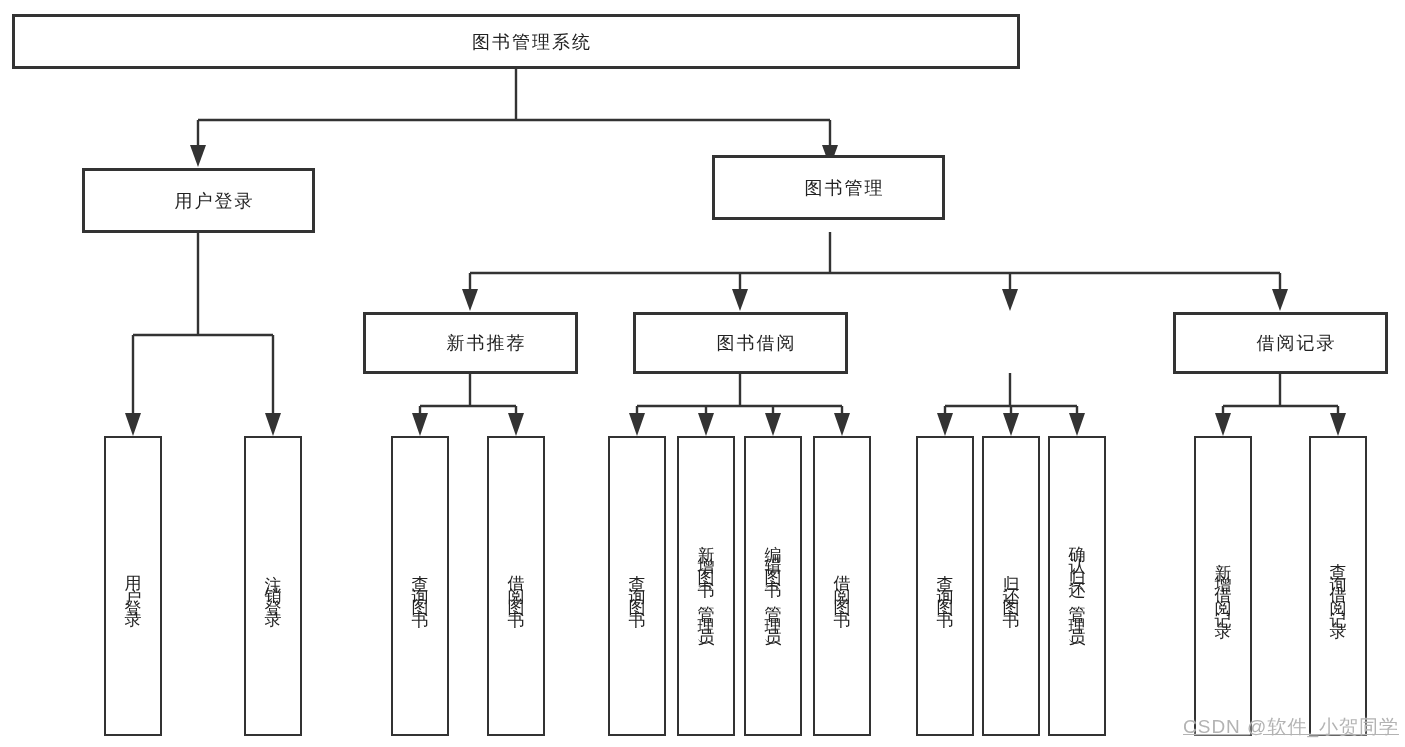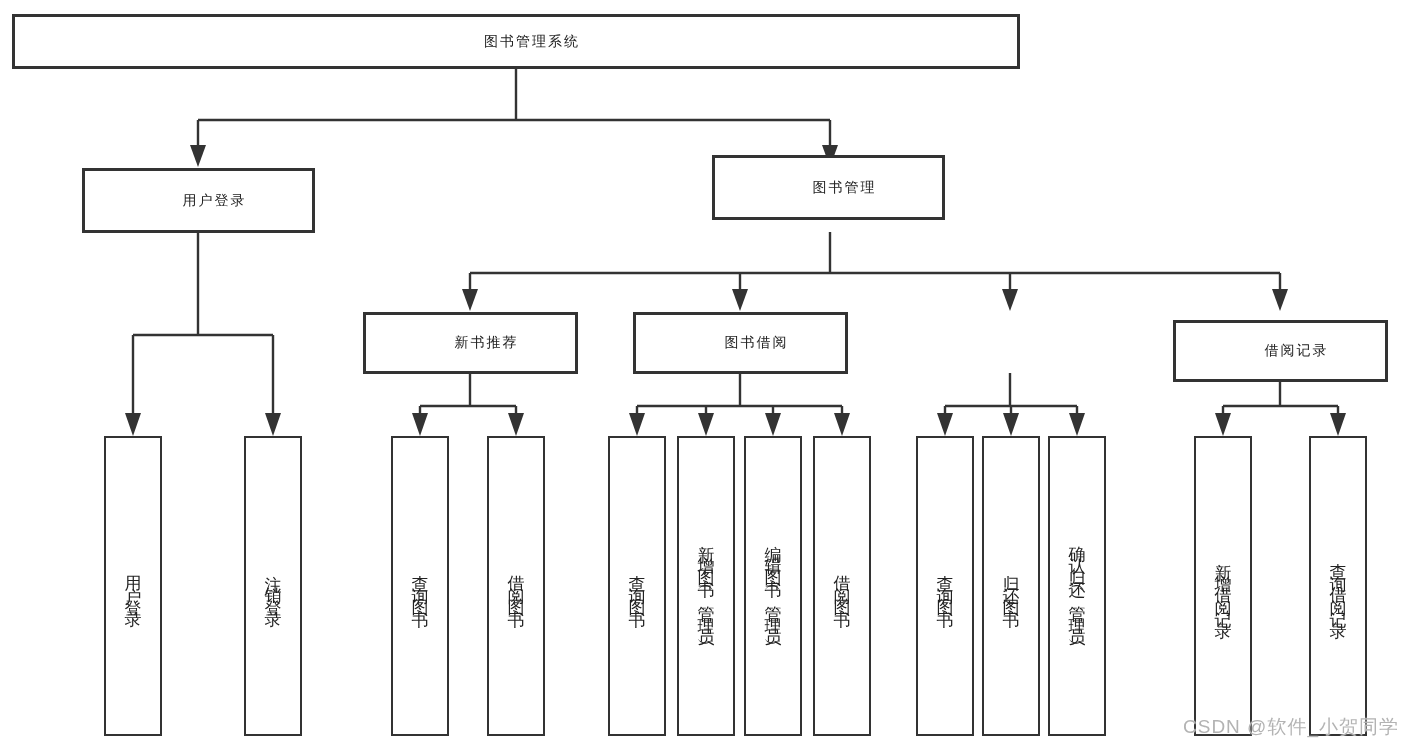--- a/index.html
+++ b/index.html
@@ -19,41 +19,42 @@
   }
   .node {
     position: absolute;
     box-sizing: border-box;
     background: #ffffff;
     border: 3px solid #333333;
     display: flex;
     align-items: center;
     justify-content: center;
     color: #222222;
-    font-size: 14px;
+    font-size: 18px;
     letter-spacing: 2px;
     text-align: center;
     padding-left: 32px;
   }
   .leaf {
     border-width: 2.5px;
     writing-mode: vertical-rl;
     font-size: 17px;
     letter-spacing: 12px;
     line-height: 1;
     padding: 4px 0;
   }
   .watermark {
     position: absolute;
     left: 1183px; top: 714px;
     font-size: 19px;
     letter-spacing: 1px;
     color: #b3b3b3;
     text-shadow: 0 0 2px #ffffff;
     white-space: nowrap;
+    text-decoration: underline;
   }
 </style>
 </head>
 <body>
 
 <div class="stage">
 
   <svg class="connectors" viewBox="0 0 1405 747" xmlns="http://www.w3.org/2000/svg">
     <g stroke="#333333" stroke-width="2.4" fill="none">
 
@@ -94,21 +95,21 @@
     </g>
   </svg>
 
   <div class="node" style="left:12px; top:14px; width:1008px; height:55px;">图书管理系统</div>
 
   <div class="node" style="left:82px; top:168px; width:233px; height:65px;">用户登录</div>
   <div class="node" style="left:712px; top:155px; width:233px; height:65px;">图书管理</div>
 
   <div class="node" style="left:363px; top:312px; width:215px; height:62px;">新书推荐</div>
   <div class="node" style="left:633px; top:312px; width:215px; height:62px;">图书借阅</div>
-  <div class="node" style="left:1173px; top:320px; width:215px; height:62px;">借阅记录</div>
+  <div class="node" style="left:1173px; top:312px; width:215px; height:62px;">借阅记录</div>
 
   <div class="node leaf" style="left:104px; top:436px; width:58px; height:300px;">用户登录</div>
   <div class="node leaf" style="left:244px; top:436px; width:58px; height:300px;">注销登录</div>
 
   <div class="node leaf" style="left:391px; top:436px; width:58px; height:300px;">查询图书</div>
   <div class="node leaf" style="left:487px; top:436px; width:58px; height:300px;">借阅图书</div>
 
   <div class="node leaf" style="left:608px; top:436px; width:58px; height:300px;">查询图书</div>
   <div class="node leaf" style="left:677px; top:436px; width:58px; height:300px;">新增图书（管理员）</div>
   <div class="node leaf" style="left:744px; top:436px; width:58px; height:300px;">编辑图书（管理员）</div>

